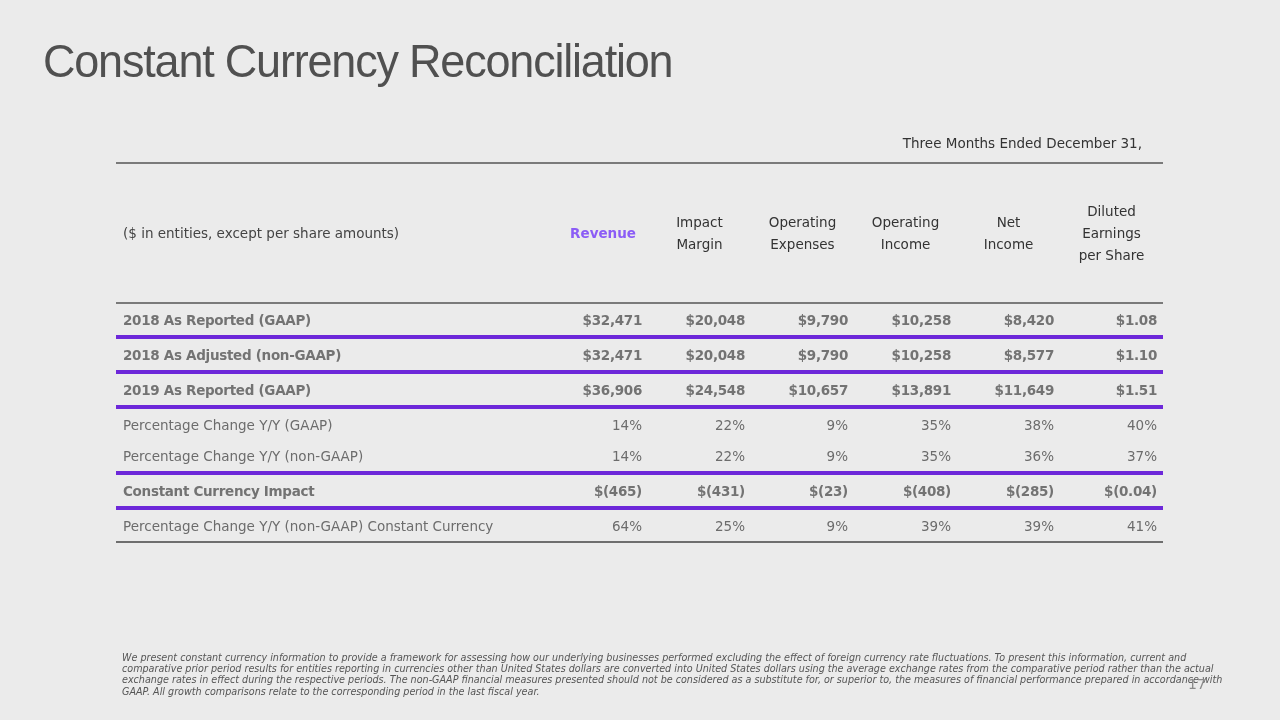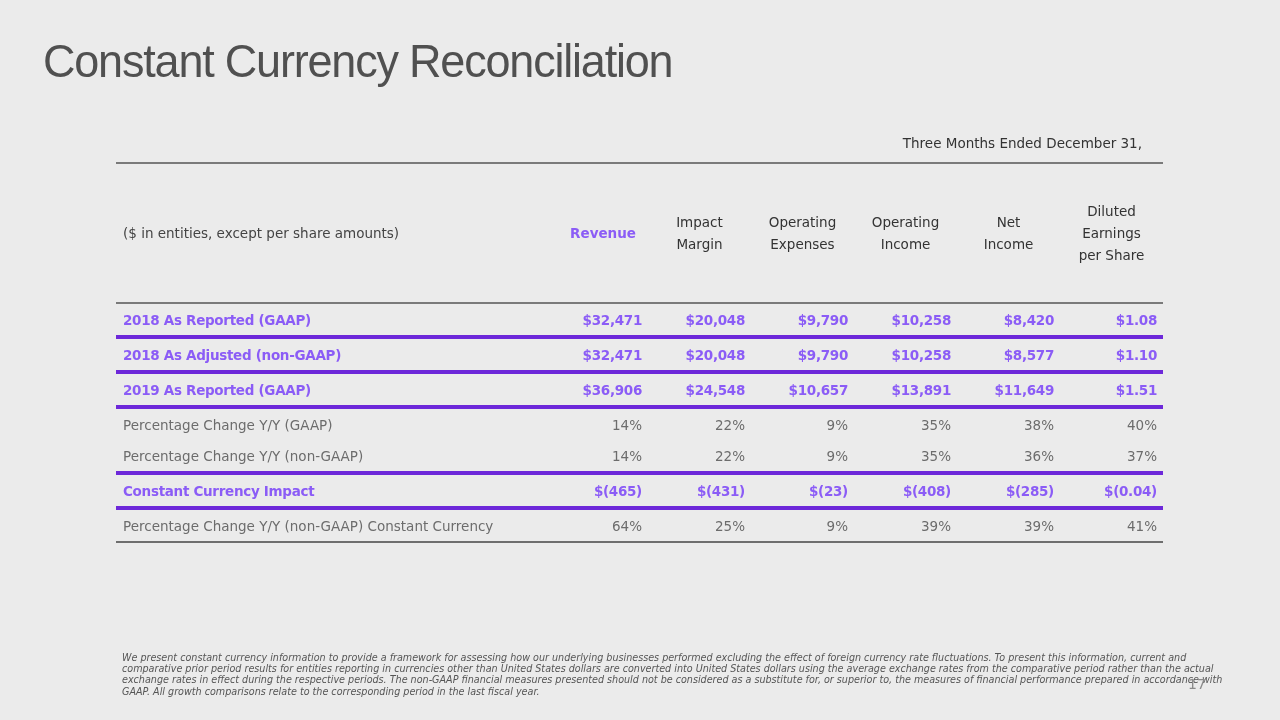--- a/index.html
+++ b/index.html
@@ -39,21 +39,21 @@
     vertical-align: middle;
   }
   thead th.label { text-align: left; padding-left: 7px; color: #444; }
   thead th.rev { text-align: right; padding-right: 12px; font-weight: bold; color:#8b5cf6; }
   tbody td {
     height: 31px; padding: 0; border-top: 4px solid #6d28d9;
     text-align: right; padding-right: 6px;
   }
   tbody tr:first-child td { border-top: 2px solid #7a7a7a; }
   tbody td.label { text-align: left; padding-left: 7px; padding-right: 0; }
-  tbody tr.bold td { font-weight: bold; color: #8b5cf6; letter-spacing: -0.3px; }
+  tbody tr.bold td { font-weight: bold; color: #737373; letter-spacing: -0.3px; }
   tbody tr.light td { color: #6c6c6c; }
   tbody tr.nosep td { border-top: none; }
   tbody tr:last-child td { border-bottom: 2px solid #6e6e6e; }
   .col-label { width: 446px; }
   .col-rev { width: 86px; }
   .col-num { width: 103px; }
   .footnote {
     position: absolute; left: 74px; top: 652px; width: 1120px;
     font-style: italic; font-size: 9.6px; line-height: 11.2px; color: #555; margin-left: 48px;
   }

